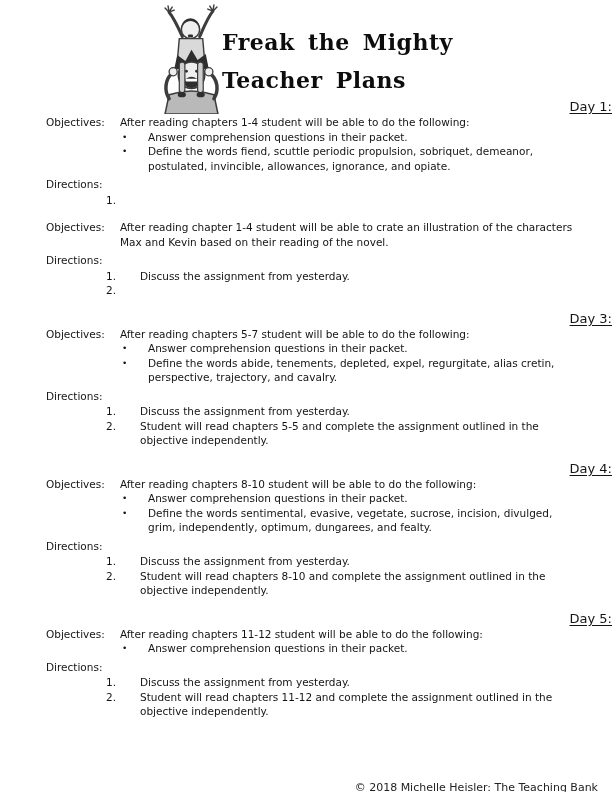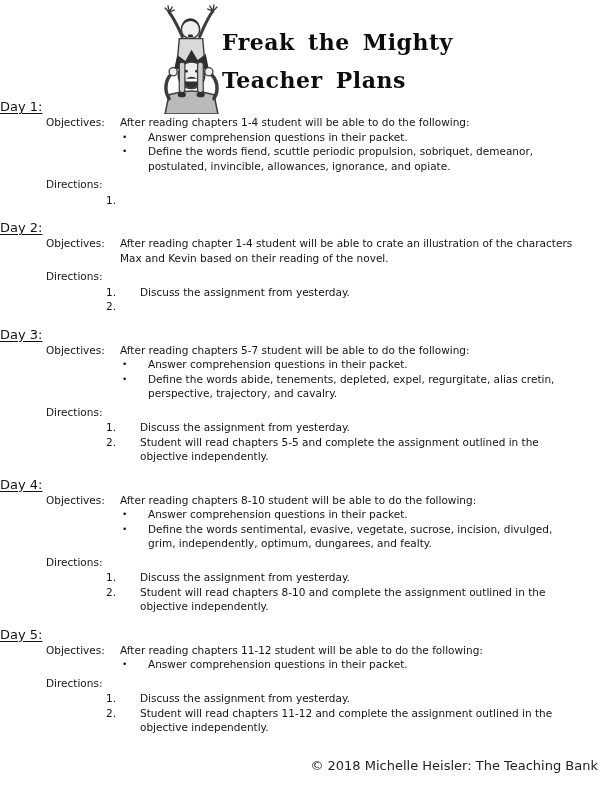--- a/index.html
+++ b/index.html
@@ -28,41 +28,41 @@
     word-spacing:5px;
     color:#0d0d0d;
     white-space:nowrap;
   }
 
   
   .main { position:absolute; top:99px; left:0; right:0; font-size:10.5px; line-height:14.5px; }
   section.day + section.day { margin-top:13px; }
   .day-heading {
     margin:0 0 1px 0;
-    text-align:left;
+    text-align:right;
     font-size:13px; line-height:15px; font-weight:400;
     text-decoration:underline;
     text-underline-offset:2px;
   }
   .row { display:flex; padding-left:46px; padding-right:34px; }
   .label { width:74px; flex:none; }
   .content { flex:1; max-width:466px; }
   .b-item { display:flex; margin-left:2px; }
   .b-dot { width:26px; flex:none; font-size:9px; }
   .b-text { max-width:437px; }
   .directions-row { margin-top:4px; }
   .d-list { margin-left:106px; margin-top:1px; }
   .d-item { display:flex; }
   .d-num { width:34px; flex:none; }
   .d-text { max-width:437px; }
 
   
   .footer {
-    position:absolute; right:14px; bottom:22px;
-    font-size:13px; line-height:9px; color:#222222;
+    position:absolute; right:14px; bottom:0;
+    font-size:11px; line-height:9px; color:#222222;
   }
 </style>
 </head>
 <body>
 
 <div class="page">
 
   <svg class="clipart" viewBox="0 0 105 108" aria-hidden="true">
 
     <g stroke="#3c3c3c" stroke-width="3" fill="none" stroke-linecap="round">
@@ -128,21 +128,20 @@
         <div class="label">Directions:</div>
       </div>
       <div class="d-list">
         <div class="d-item">
           <span class="d-num">1.</span>
         </div>
       </div>
     </section>
 
     <section class="day">
-      <h2 class="day-heading">Day 2:</h2>
       <div class="row">
         <div class="label">Objectives:</div>
         <div class="content">
           <div>After reading chapter 1-4 student will be able to crate an illustration of the characters Max and Kevin based on their reading of the novel.</div>
         </div>
       </div>
       <div class="row directions-row">
         <div class="label">Directions:</div>
       </div>
       <div class="d-list">

